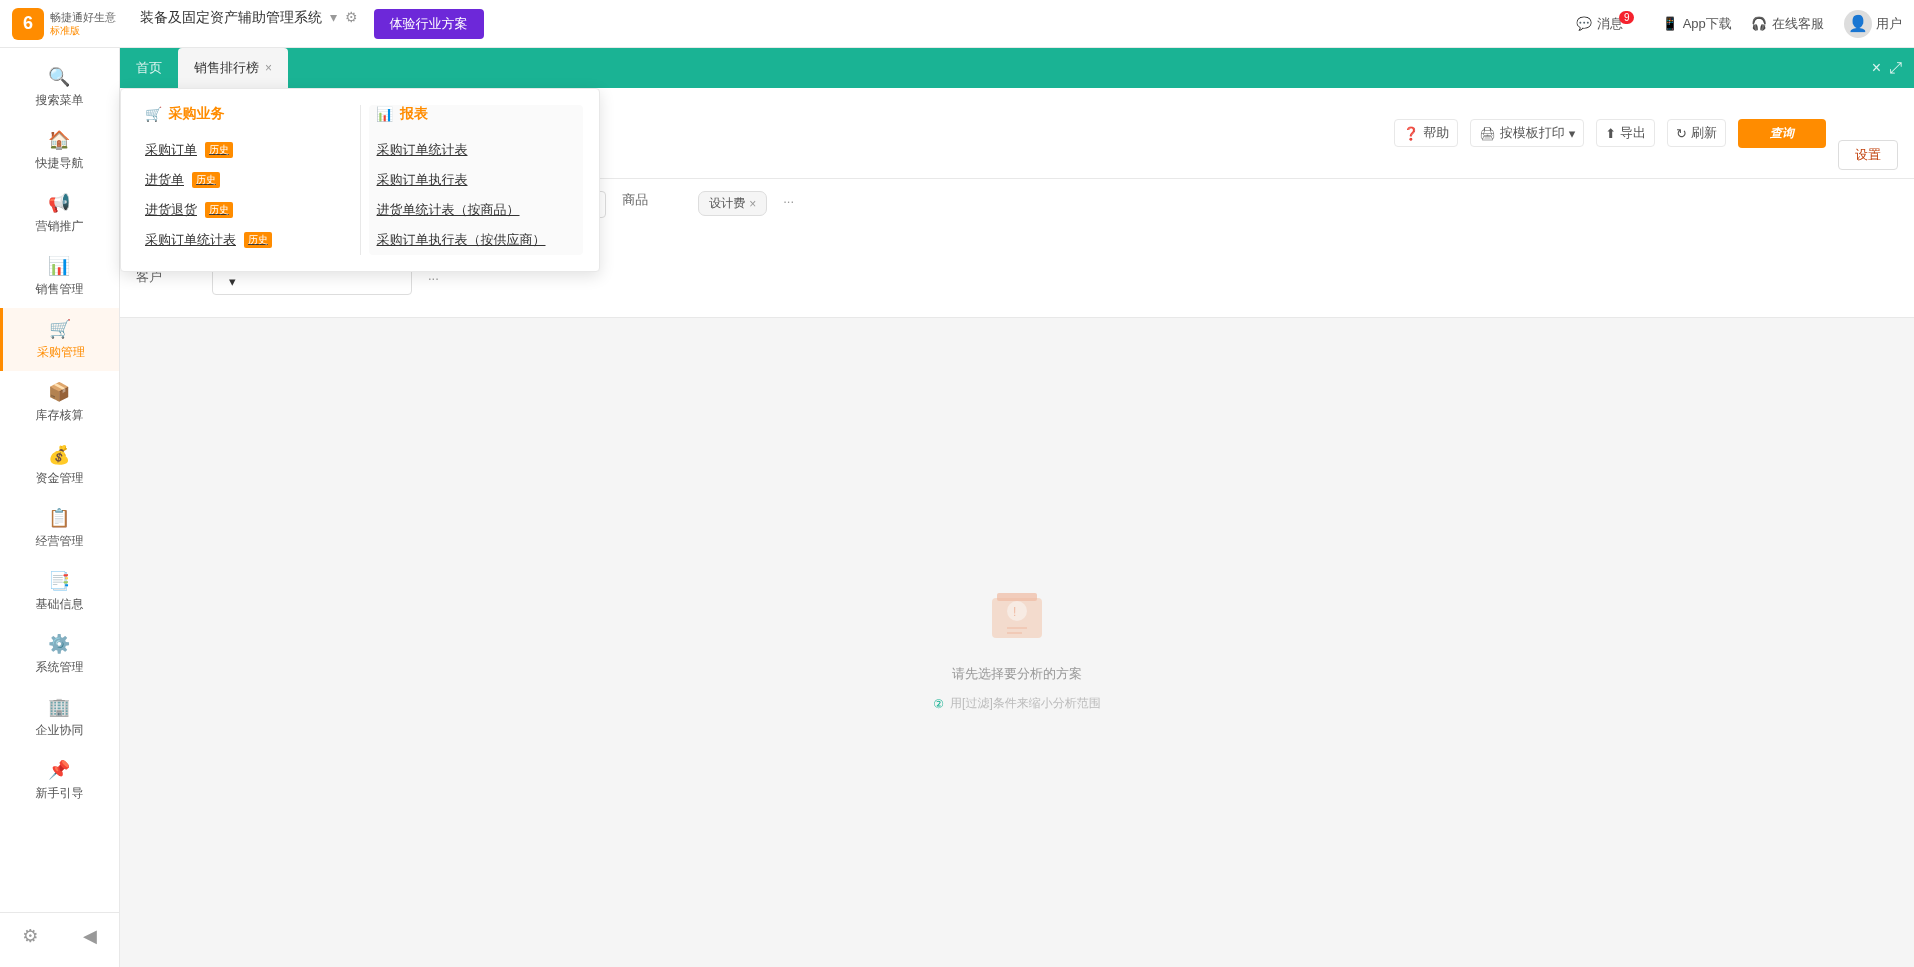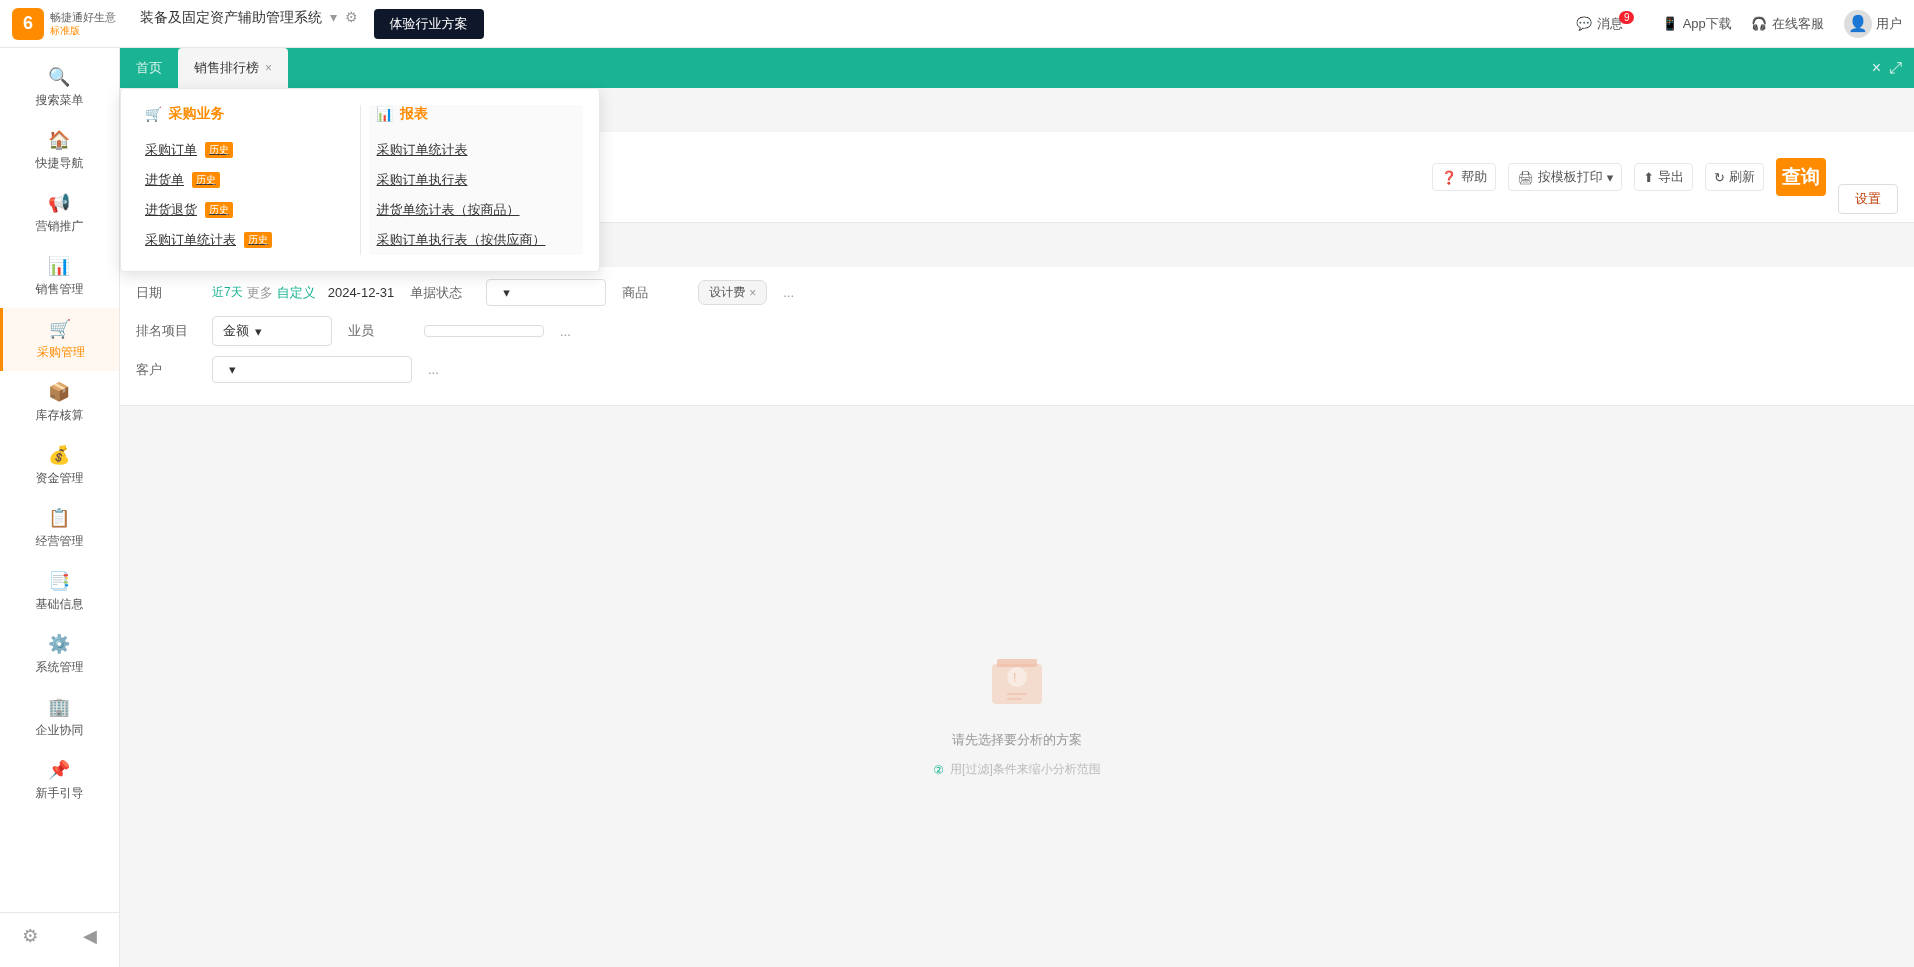--- a/index.html
+++ b/index.html
@@ -37,21 +37,21 @@
       display: flex;
       align-items: flex-start;
       gap: 8px;
       color: #333;
       font-size: 14px;
       padding-left: 8px;
     }
     .system-title .arrow { color: #999; cursor: pointer; }
     .system-title .settings-icon { color: #999; cursor: pointer; }
     .industry-btn {
-      background: #0f172a;
+      background: #6d28d9;
       color: #fff;
       border: none;
       padding: 6px 16px;
       border-radius: 4px;
       cursor: pointer;
       font-size: 13px;
       margin-left: 8px;
     }
 
     .topbar-right {
@@ -125,21 +125,20 @@
     }
     .sidebar-bottom .icon { font-size: 18px; color: #999; cursor: pointer; }
 
     
     .content-area {
       flex: 1;
       display: flex;
       flex-direction: column;
       background: #f5f5f5;
       position: relative;
-      gap: 44px;
     }
 
     
     .tab-bar {
       height: 40px;
       background: #1ab394;
       display: flex;
       align-items: stretch;
       padding: 0;
       position: relative;
@@ -188,46 +187,47 @@
       font-size: 13px;
       padding: 4px 8px;
       border: 1px solid #e8e8e8;
       border-radius: 4px;
       background: #fff;
     }
     .query-btn {
       background: #ff8c00;
       color: #fff;
       border: none;
-      padding: 6px 6px;
-      border-radius: 4px;
-      cursor: pointer;
-      font-size: 19px;
+      padding: 6px 32px;
+      border-radius: 4px;
+      cursor: pointer;
+      font-size: 12px;
       font-weight: bold;
+      font-style: italic;
     }
     .settings-btn {
       background: #fff;
       color: #c2410c;
       border: 1px solid #ddd;
       padding: 5px 16px;
       border-radius: 4px;
       cursor: pointer;
       font-size: 13px;
       margin-top: 44px;
     }
 
     
     .filter-area {
       background: #fff;
       padding: 12px 16px;
       border-bottom: 1px solid #e8e8e8;
     }
     .filter-row {
       display: flex;
-      align-items: center;
+      align-items: flex-start;
       gap: 16px;
       margin-bottom: 10px;
     }
     .filter-label {
       color: #666;
       font-size: 13px;
       white-space: nowrap;
       min-width: 60px;
     }
     .filter-input {

